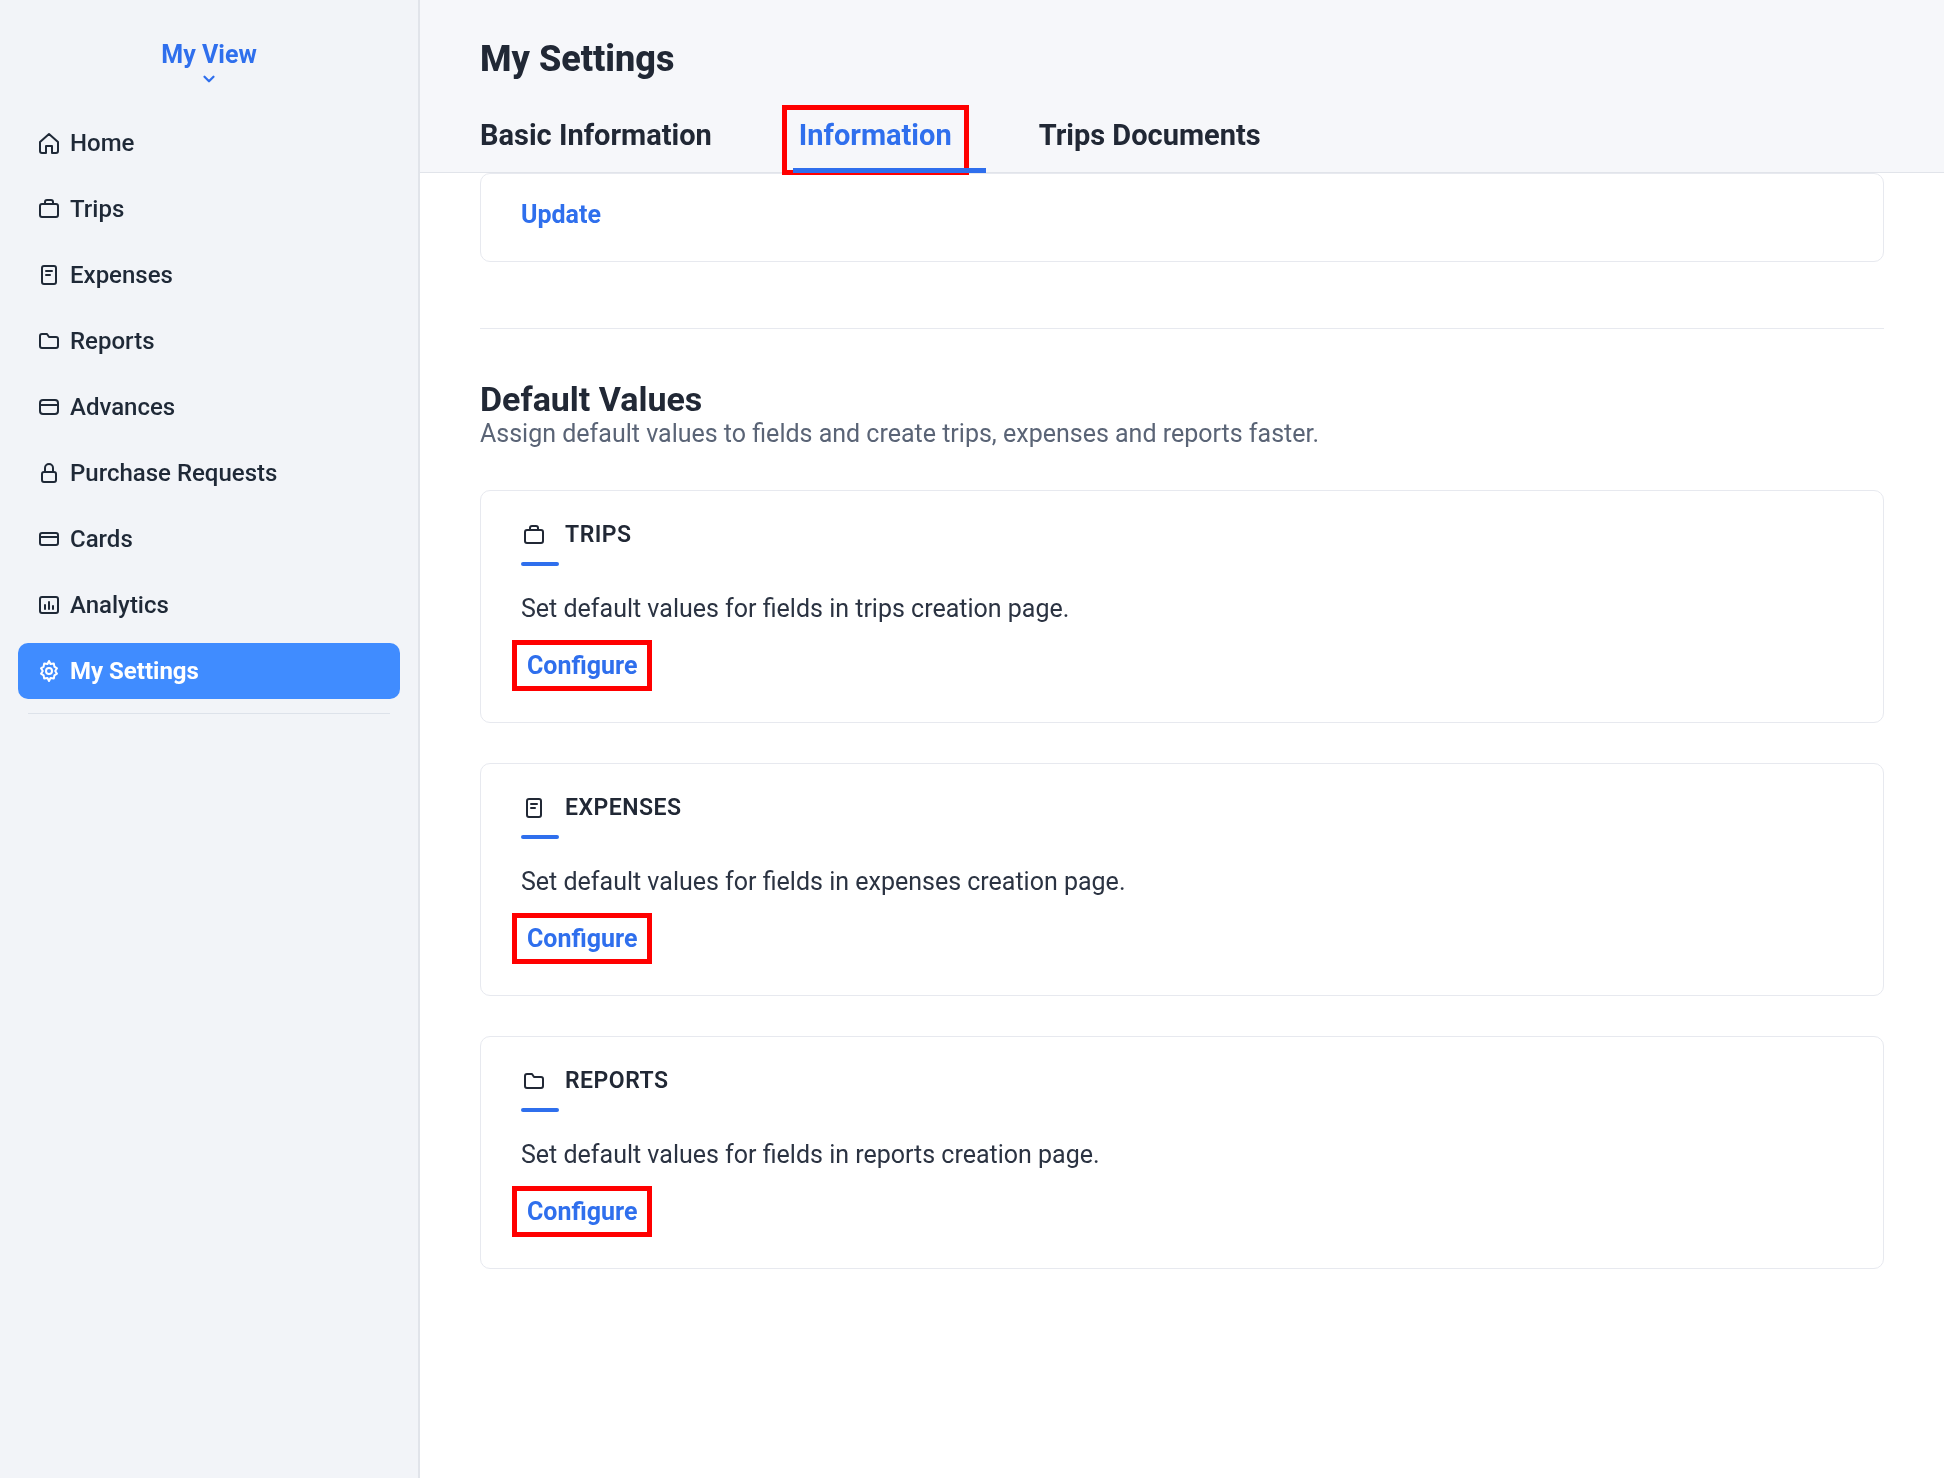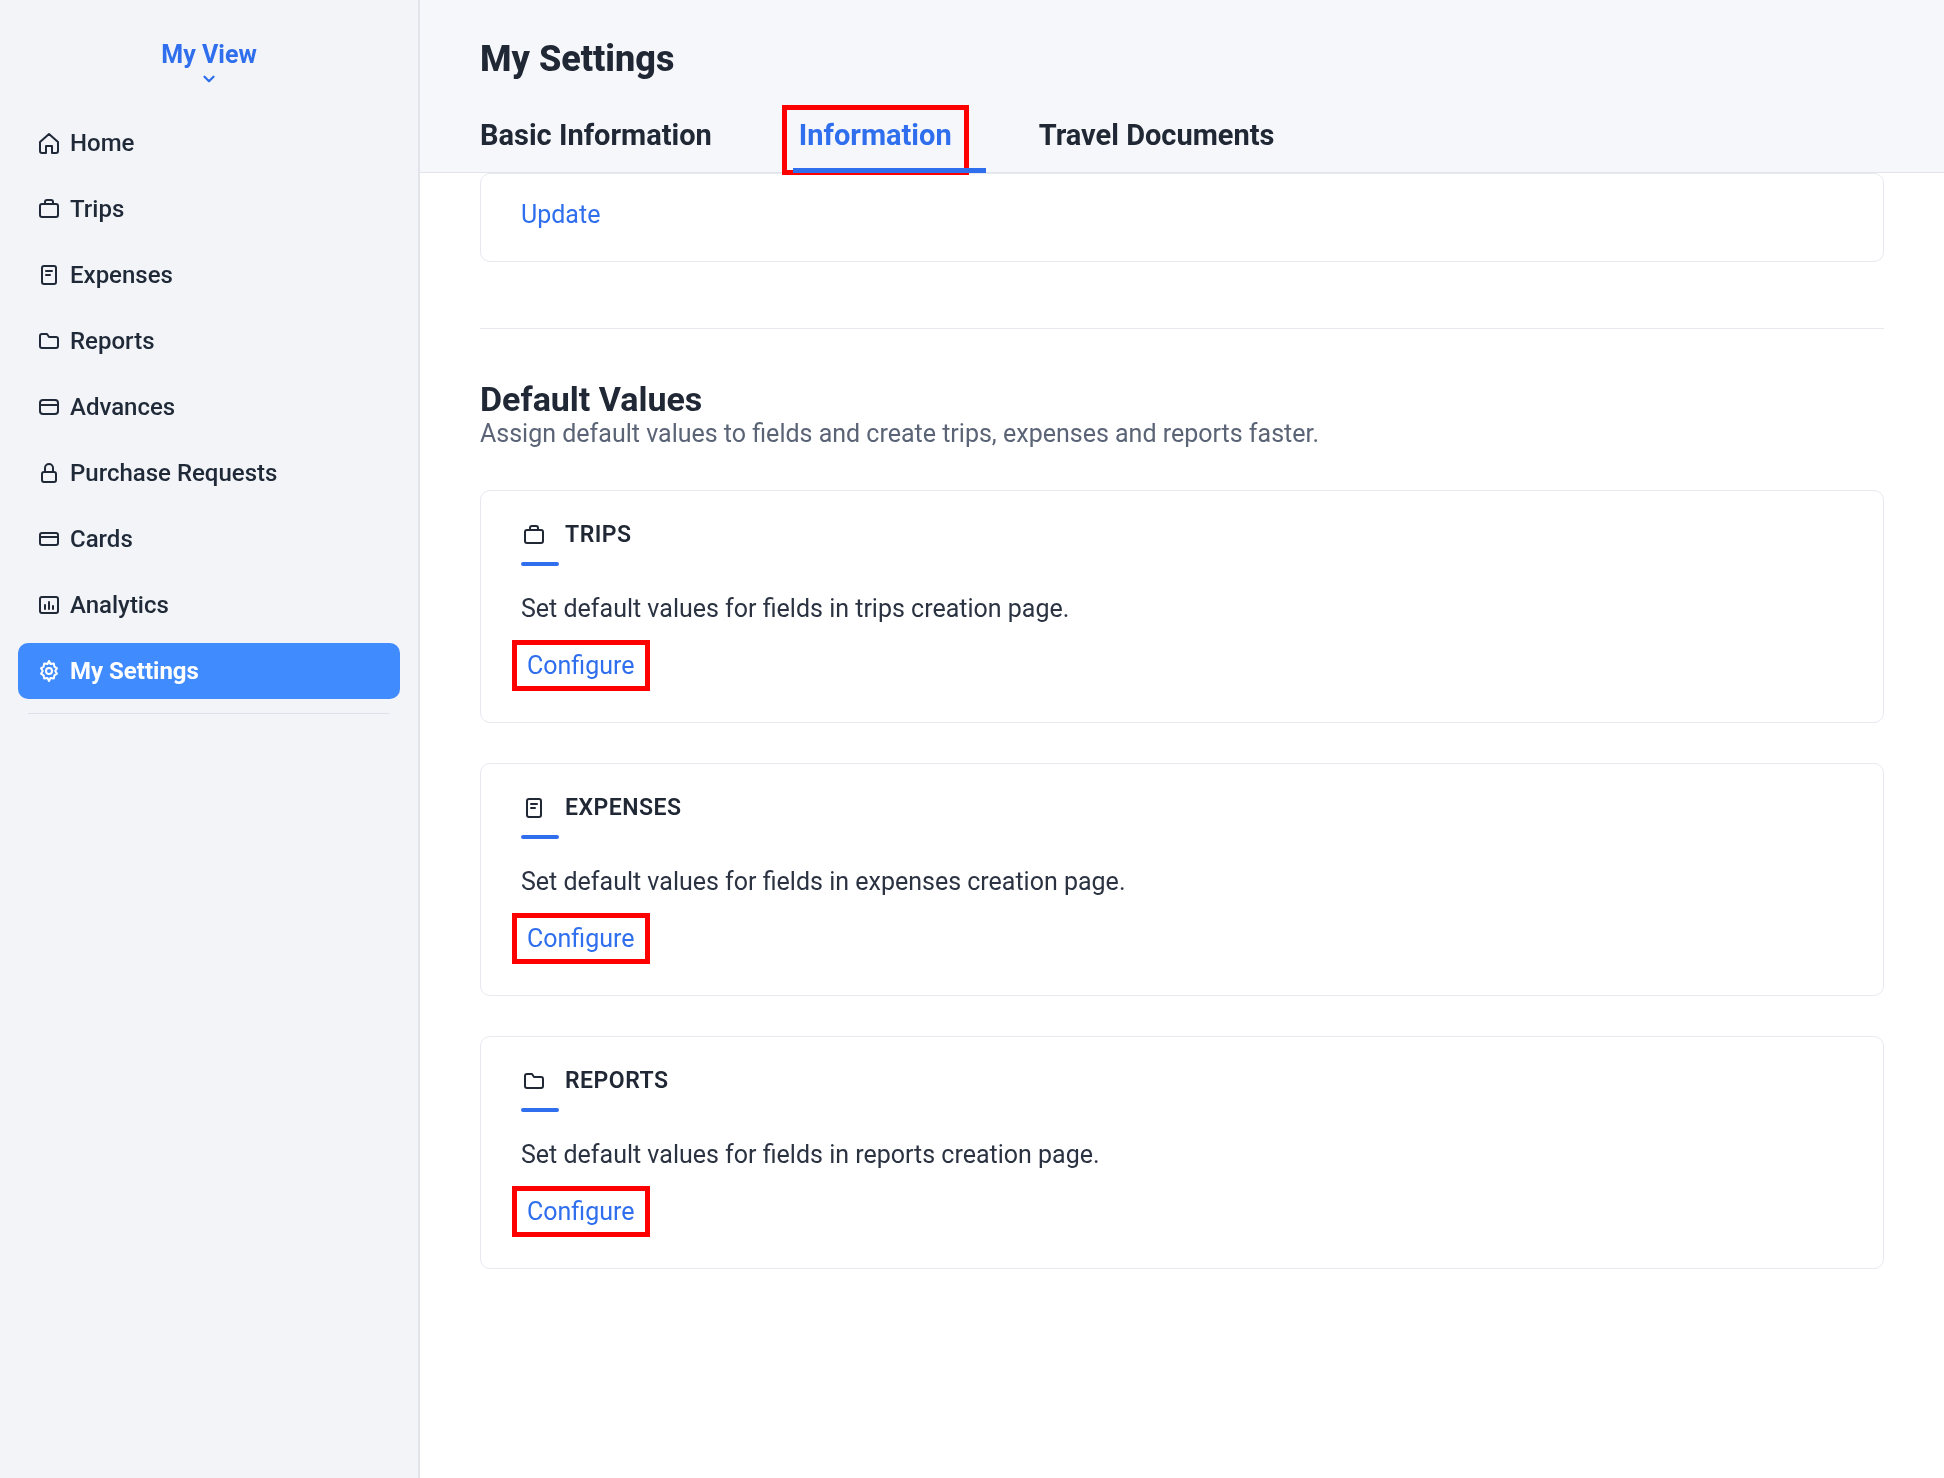--- a/index.html
+++ b/index.html
@@ -133,21 +133,21 @@
     padding: 30px 40px 40px 40px;
     margin-bottom: 40px;
   }
   .card-stub {
     padding: 26px 40px 32px 40px;
     margin-bottom: 0;
   }
   .link-button {
     color: #2f6fed;
     font-size: 25px;
-    font-weight: 400;
+    font-weight: 700;
     cursor: pointer;
     display: inline-block;
   }
   .link-button.highlight {
     outline: 5px solid #ff0000;
     outline-offset: 4px;
     padding: 2px 6px;
     margin-top: 6px;
   }
   hr.section-divider {
@@ -292,21 +292,21 @@
     </ul>
     <hr class="nav-divider">
   </aside>
 
   <main class="main">
     <div class="header-block">
       <h1 class="page-title">My Settings</h1>
       <nav class="tabs">
         <div class="tab">Basic Information</div>
         <div class="tab active highlight">Information</div>
-        <div class="tab">Travel Documents</div>
+        <div class="tab">Trips Documents</div>
       </nav>
     </div>
 
     <div class="content">
 
       <div class="card card-stub">
         <span class="link-button">Update</span>
       </div>
 
       <hr class="section-divider">

